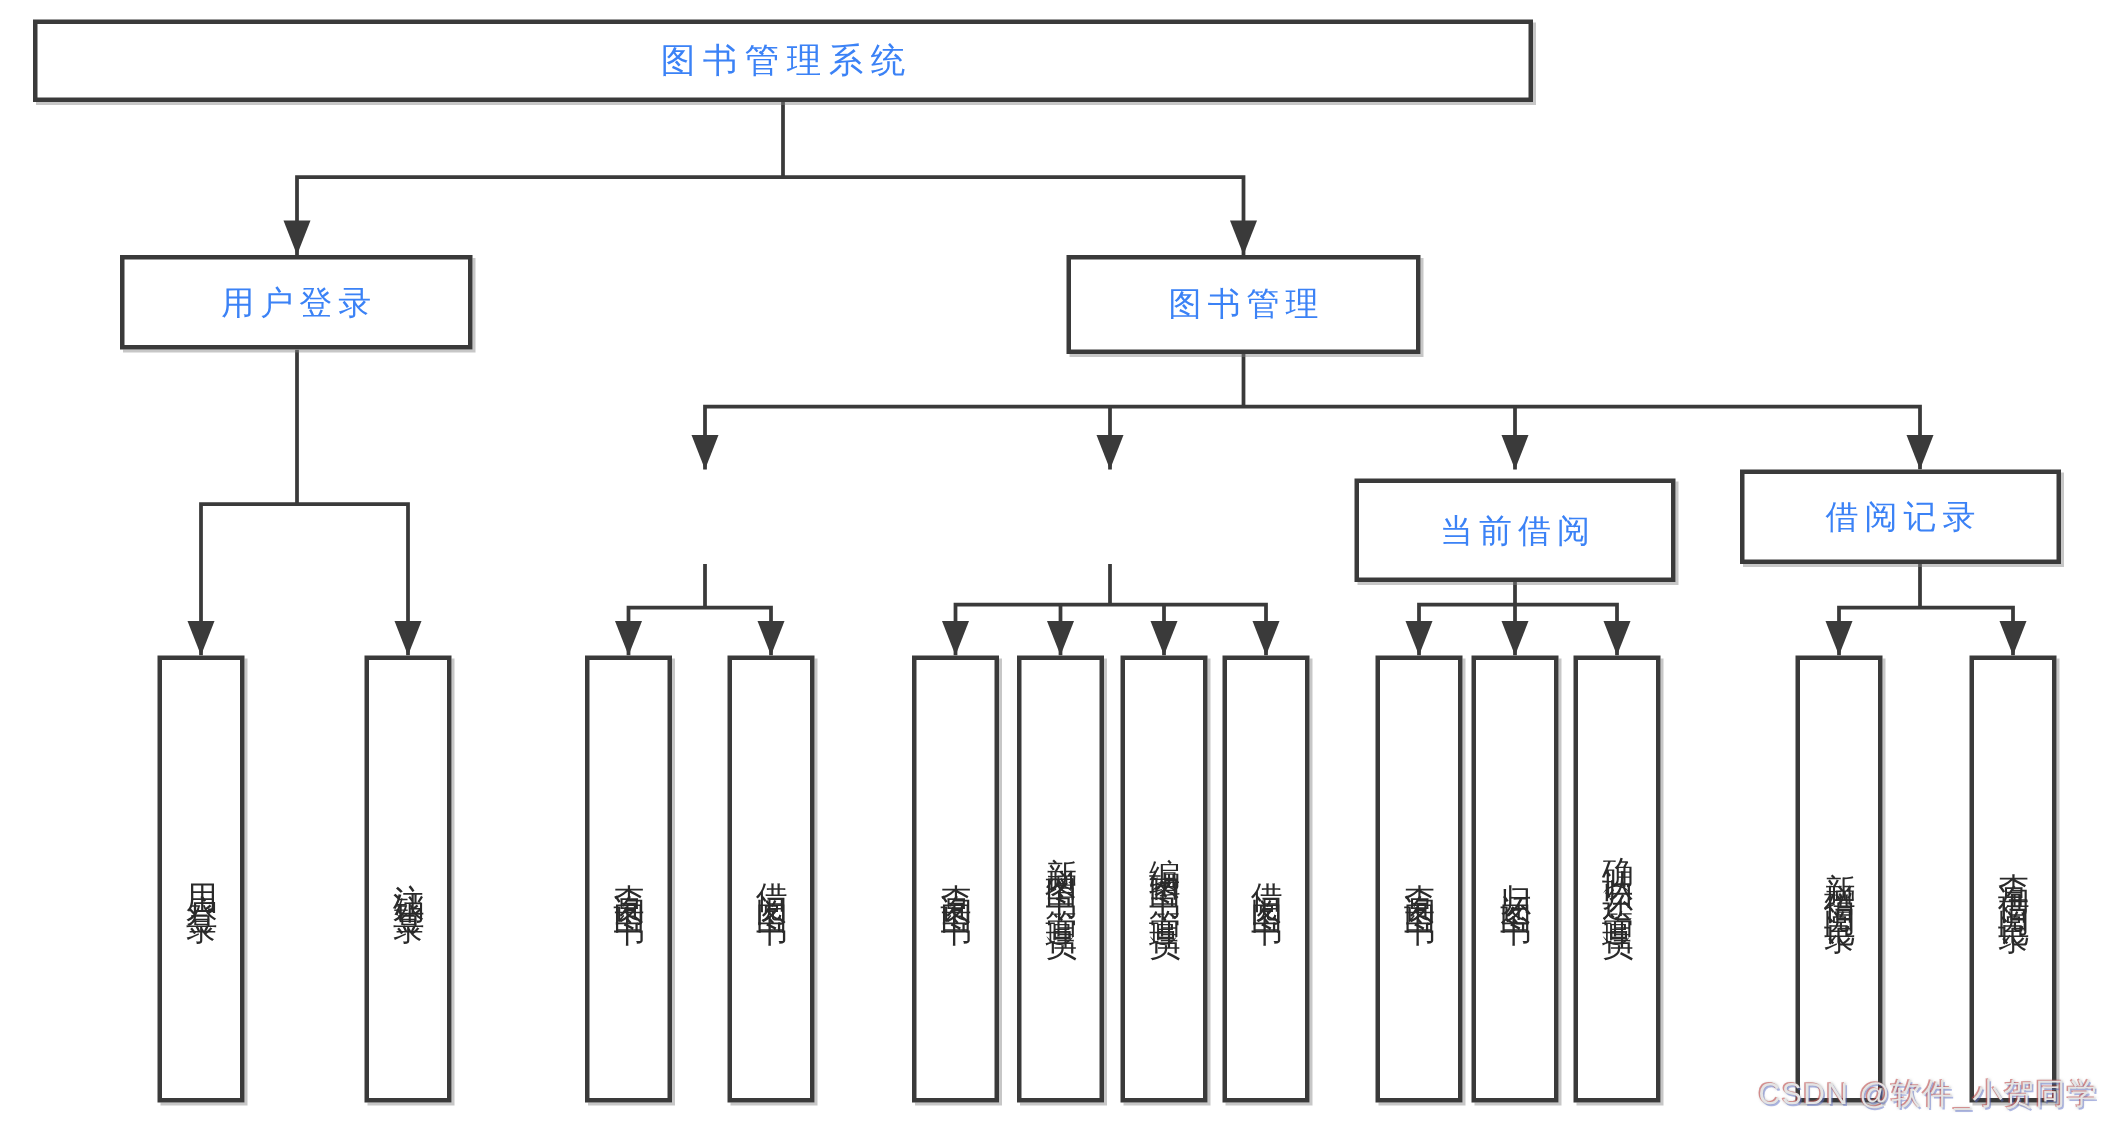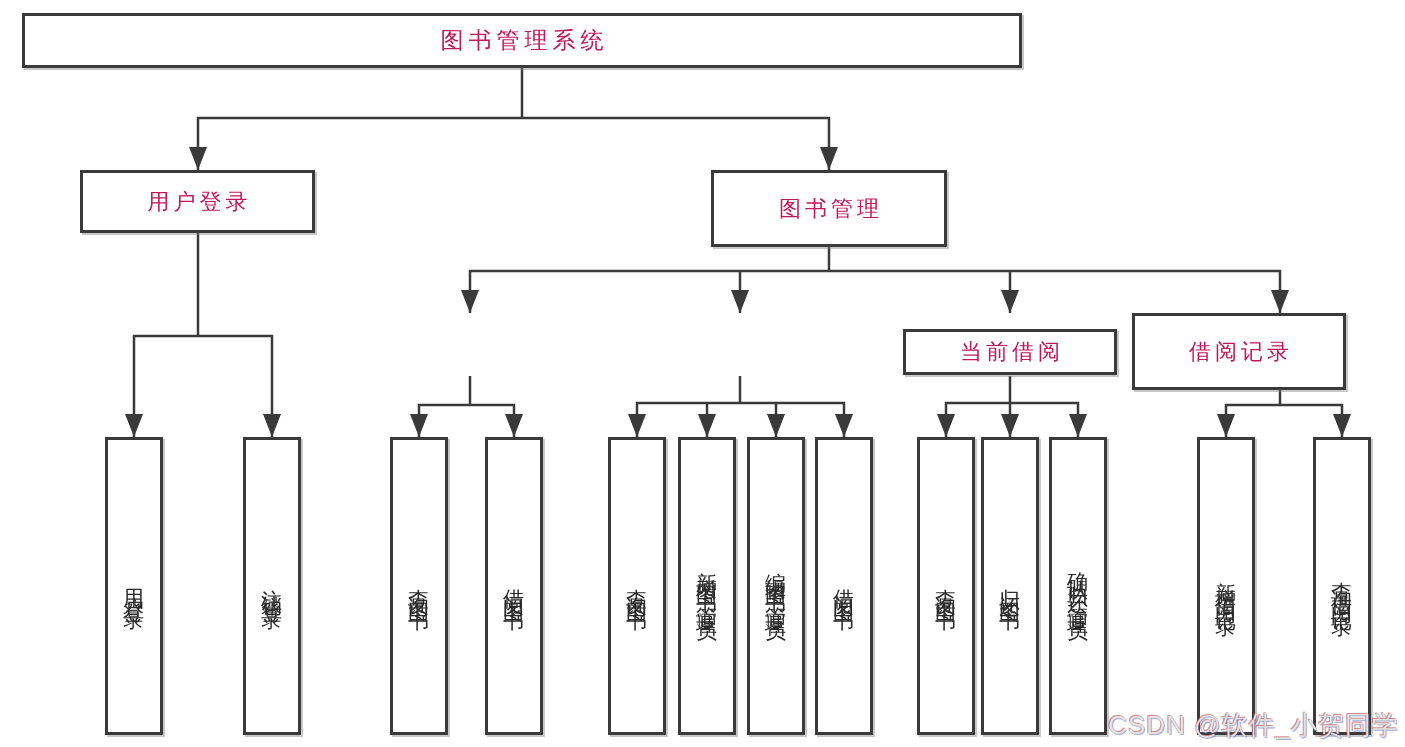--- a/index.html
+++ b/index.html
@@ -19,21 +19,21 @@
     align-items:center;
     justify-content:center;
     box-shadow:2px 2px 0 rgba(130,130,130,.45);
     color:#2a2a2a;
   }
   .box.h span{
     font-size:22px;
     letter-spacing:4px;
     text-indent:4px;
     white-space:nowrap;
-    color:#be185d;
+    color:#3b82f6;
   }
   .box.root span{
     font-size:23px;
     letter-spacing:5px;
     text-indent:5px;
   }
   .box.v{
     border-width:3px;
   }
   .box.v span{
@@ -56,21 +56,21 @@
     stroke-linejoin:miter;
   }
   svg.connectors polygon{
     fill:#3a3a3a;
     stroke:none;
   }
   .watermark{
     position:absolute;
     right:6px;
     bottom:4px;
-    font-size:26px;
+    font-size:20px;
     letter-spacing:1px;
     color:#e4e4e4;
     text-shadow:
       -1px -1px 0 rgba(195,70,70,.55),
        1px  1px 0 rgba(85,105,200,.45),
        0 0 2px rgba(110,110,110,.65);
     z-index:10;
     white-space:nowrap;
   }
 </style>
@@ -141,28 +141,28 @@
     </g>
   </svg>
 
   <div class="box h root" style="left:22px;top:13px;width:1000px;height:55px">
     <span>图书管理系统</span>
   </div>
 
   <div class="box h" style="left:80px;top:170px;width:235px;height:63px">
     <span>用户登录</span>
   </div>
-  <div class="box h" style="left:711px;top:170px;width:236px;height:77px">
+  <div class="box h" style="left:711px;top:170px;width:236px;height:66px">
     <span>图书管理</span>
   </div>
 
-  <div class="box h" style="left:903px;top:329px;width:214px;height:46px">
+  <div class="box h" style="left:903px;top:319px;width:214px;height:69px">
     <span>当前借阅</span>
   </div>
-  <div class="box h" style="left:1132px;top:313px;width:214px;height:77px">
+  <div class="box h" style="left:1160px;top:313px;width:214px;height:63px">
     <span>借阅记录</span>
   </div>
 
   <div class="box v" style="left:105px;top:437px;width:58px;height:298px">
     <span>用户登录</span>
   </div>
   <div class="box v" style="left:243px;top:437px;width:58px;height:298px">
     <span>注销登录</span>
   </div>
 

